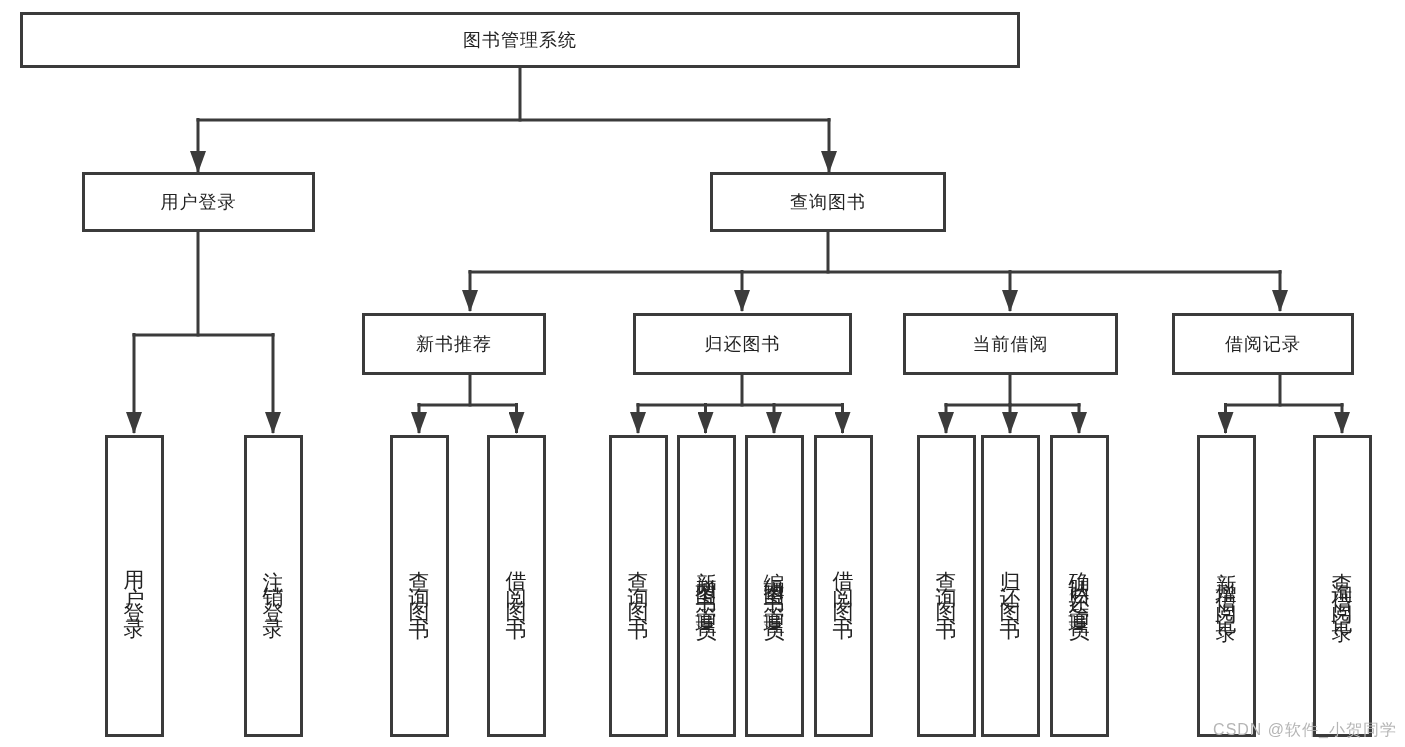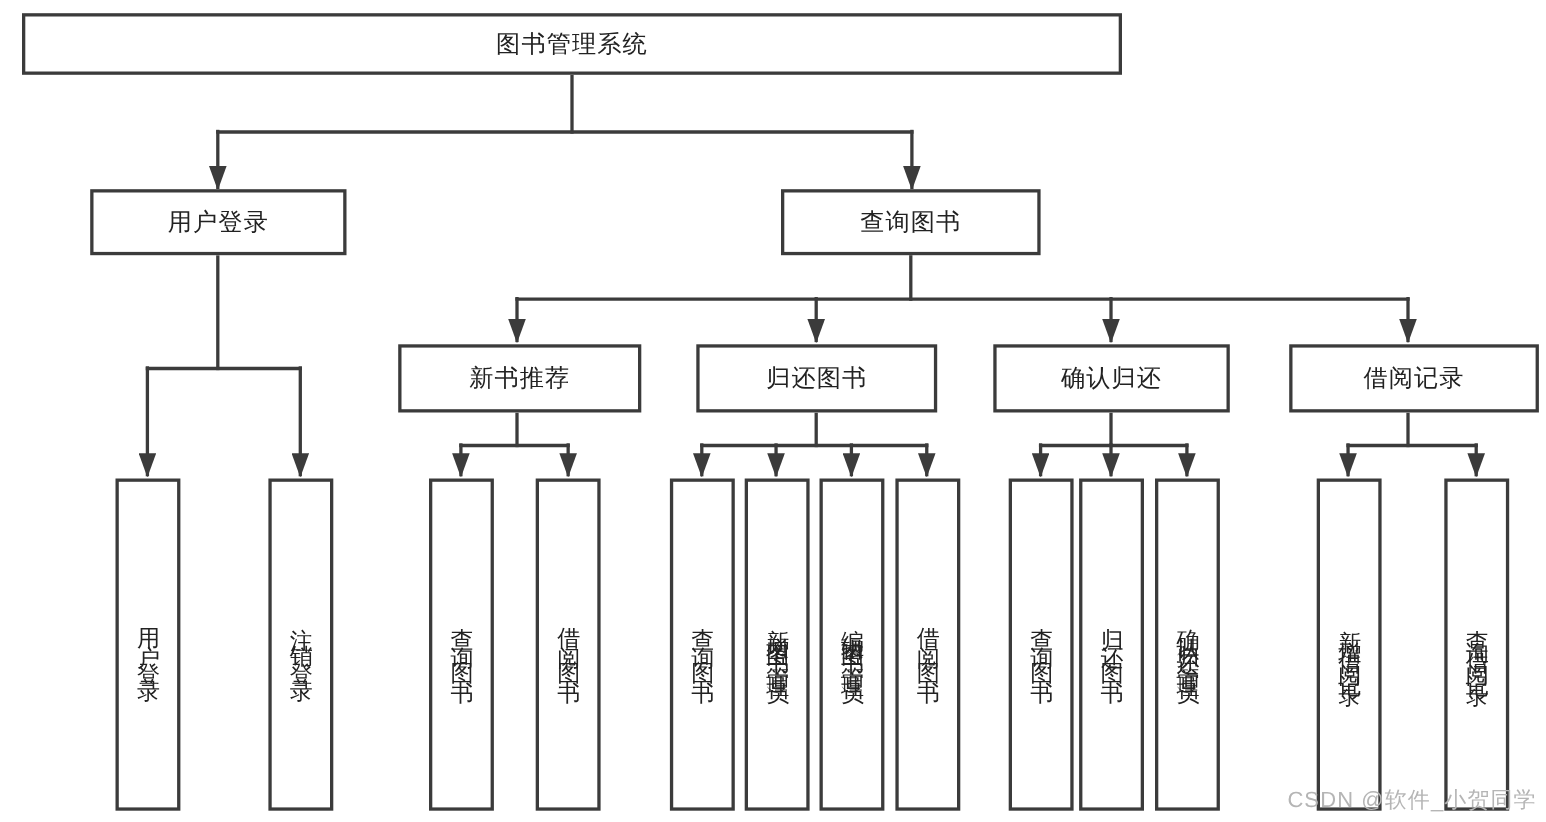--- a/index.html
+++ b/index.html
@@ -33,21 +33,21 @@
   .node{
     position:absolute;
     border:3px solid var(--line);
     background:#fff;
     display:flex;
     align-items:center;
     justify-content:center;
     color:var(--text);
   }
   .hnode span{
-    font-size:22px;
+    font-size:18px;
     letter-spacing:1px;
     white-space:nowrap;
   }
   .vnode{
     width:59px;
     top:435px;
     height:302px;
   }
   .vnode span{
     writing-mode:vertical-rl;
@@ -56,21 +56,21 @@
     line-height:1;
     white-space:nowrap;
   }
   .v4 span{letter-spacing:16px;}
   .v6 span{letter-spacing:10px;}
   .v9 span{letter-spacing:7px;}
   .watermark{
     position:absolute;
     right:8px;
     bottom:6px;
-    font-size:20px;
+    font-size:16px;
     color:var(--watermark);
     z-index:5;
     letter-spacing:1px;
   }
 </style>
 </head>
 <body>
 
 <div class="canvas">
 
@@ -126,30 +126,30 @@
     <span>图书管理系统</span>
   </div>
 
   <div class="node hnode" style="left:82px;top:172px;width:233px;height:60px;">
     <span>用户登录</span>
   </div>
   <div class="node hnode" style="left:710px;top:172px;width:236px;height:60px;">
     <span>查询图书</span>
   </div>
 
-  <div class="node hnode" style="left:362px;top:313px;width:221px;height:62px;">
+  <div class="node hnode" style="left:362px;top:313px;width:184px;height:62px;">
     <span>新书推荐</span>
   </div>
   <div class="node hnode" style="left:633px;top:313px;width:219px;height:62px;">
     <span>归还图书</span>
   </div>
   <div class="node hnode" style="left:903px;top:313px;width:215px;height:62px;">
-    <span>确认归还</span>
+    <span>当前借阅</span>
   </div>
-  <div class="node hnode" style="left:1172px;top:313px;width:227px;height:62px;">
+  <div class="node hnode" style="left:1172px;top:313px;width:182px;height:62px;">
     <span>借阅记录</span>
   </div>
 
   <div class="node vnode v4" style="left:105px;">
     <span>用户登录</span>
   </div>
   <div class="node vnode v4" style="left:244px;">
     <span>注销登录</span>
   </div>
 

